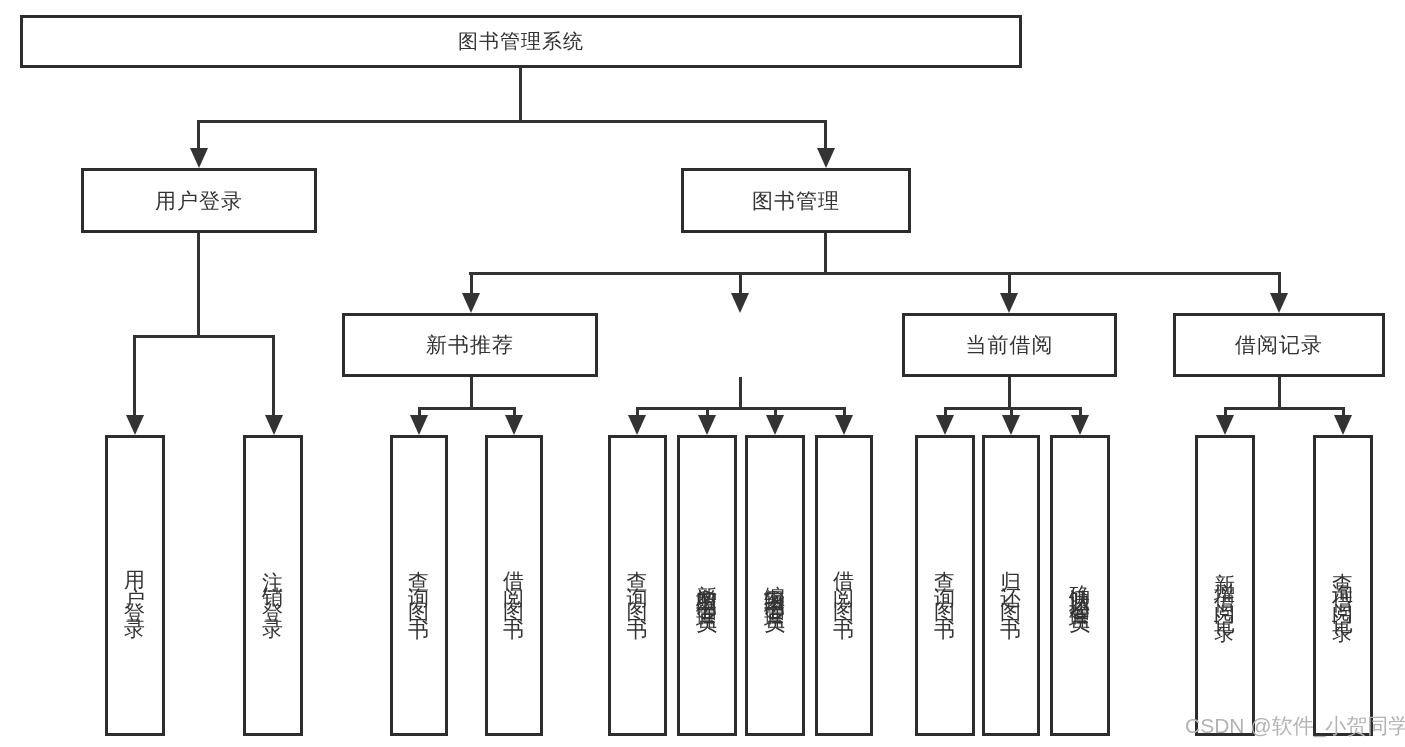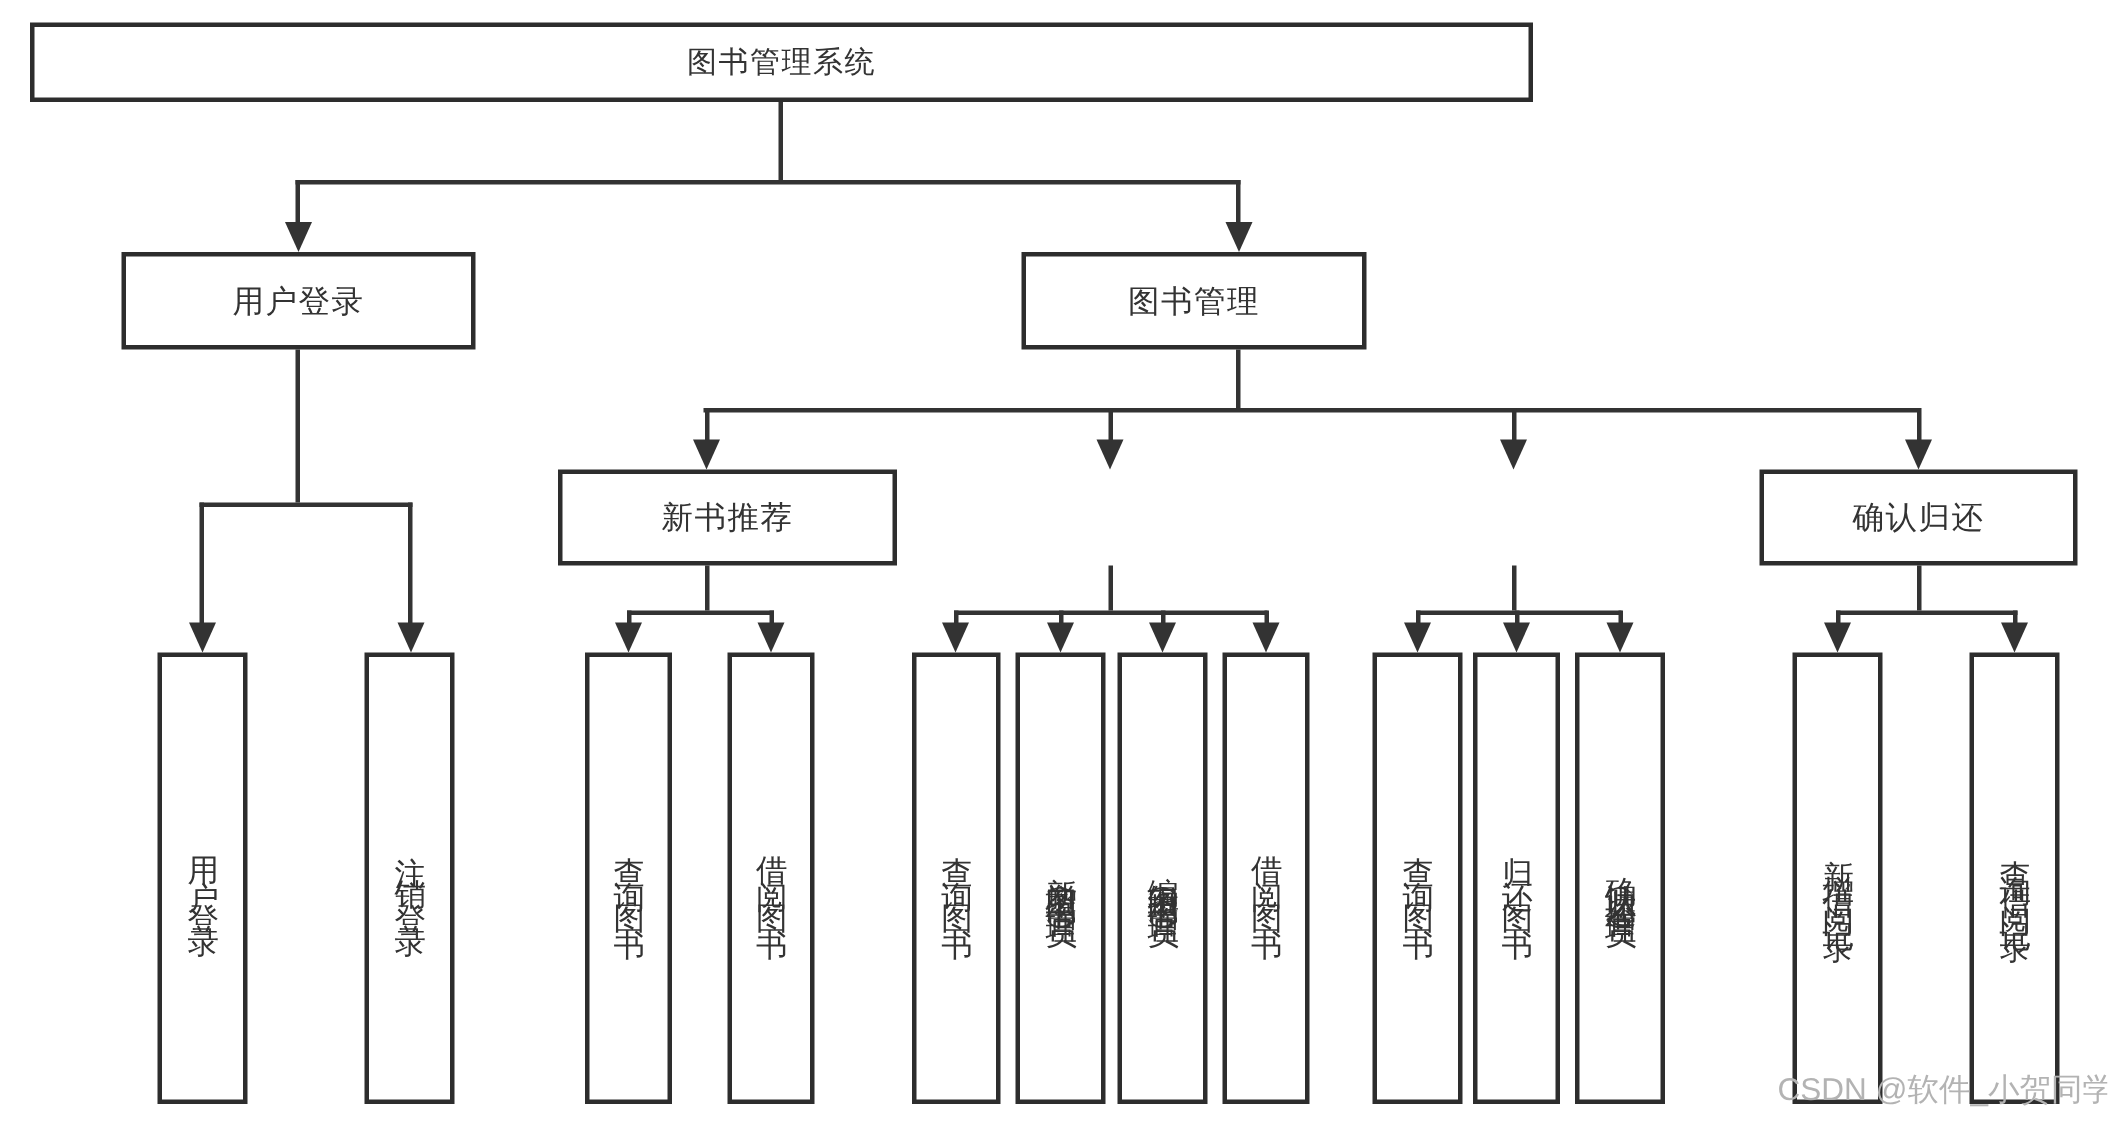--- a/index.html
+++ b/index.html
@@ -59,28 +59,31 @@
   </div>
 
   <div class="box lvl-mid" style="left:81px; top:168px; width:236px; height:65px;">
     <span>用户登录</span>
   </div>
 
   <div class="box lvl-mid" style="left:681px; top:168px; width:230px; height:65px;">
     <span>图书管理</span>
   </div>
 
-  <div class="box lvl-mid" style="left:372px; top:313px; width:226px; height:64px;">
+  <div class="box lvl-mid" style="left:342px; top:313px; width:256px; height:64px;">
     <span>新书推荐</span>
   </div>
 
 
+  <div class="box lvl-mid" style="left:902px; top:313px; width:215px; height:64px;">
+    <span>当前借阅</span>
+  </div>
 
   <div class="box lvl-mid" style="left:1173px; top:313px; width:212px; height:64px;">
-    <span>确认归还</span>
+    <span>借阅记录</span>
   </div>
 
   <div class="box leaf" style="left:105px; top:435px; width:60px; height:301px;">
     <span class="vtext ls4">用户登录</span>
   </div>
 
   <div class="box leaf" style="left:243px; top:435px; width:60px; height:301px;">
     <span class="vtext ls4">注销登录</span>
   </div>
 

